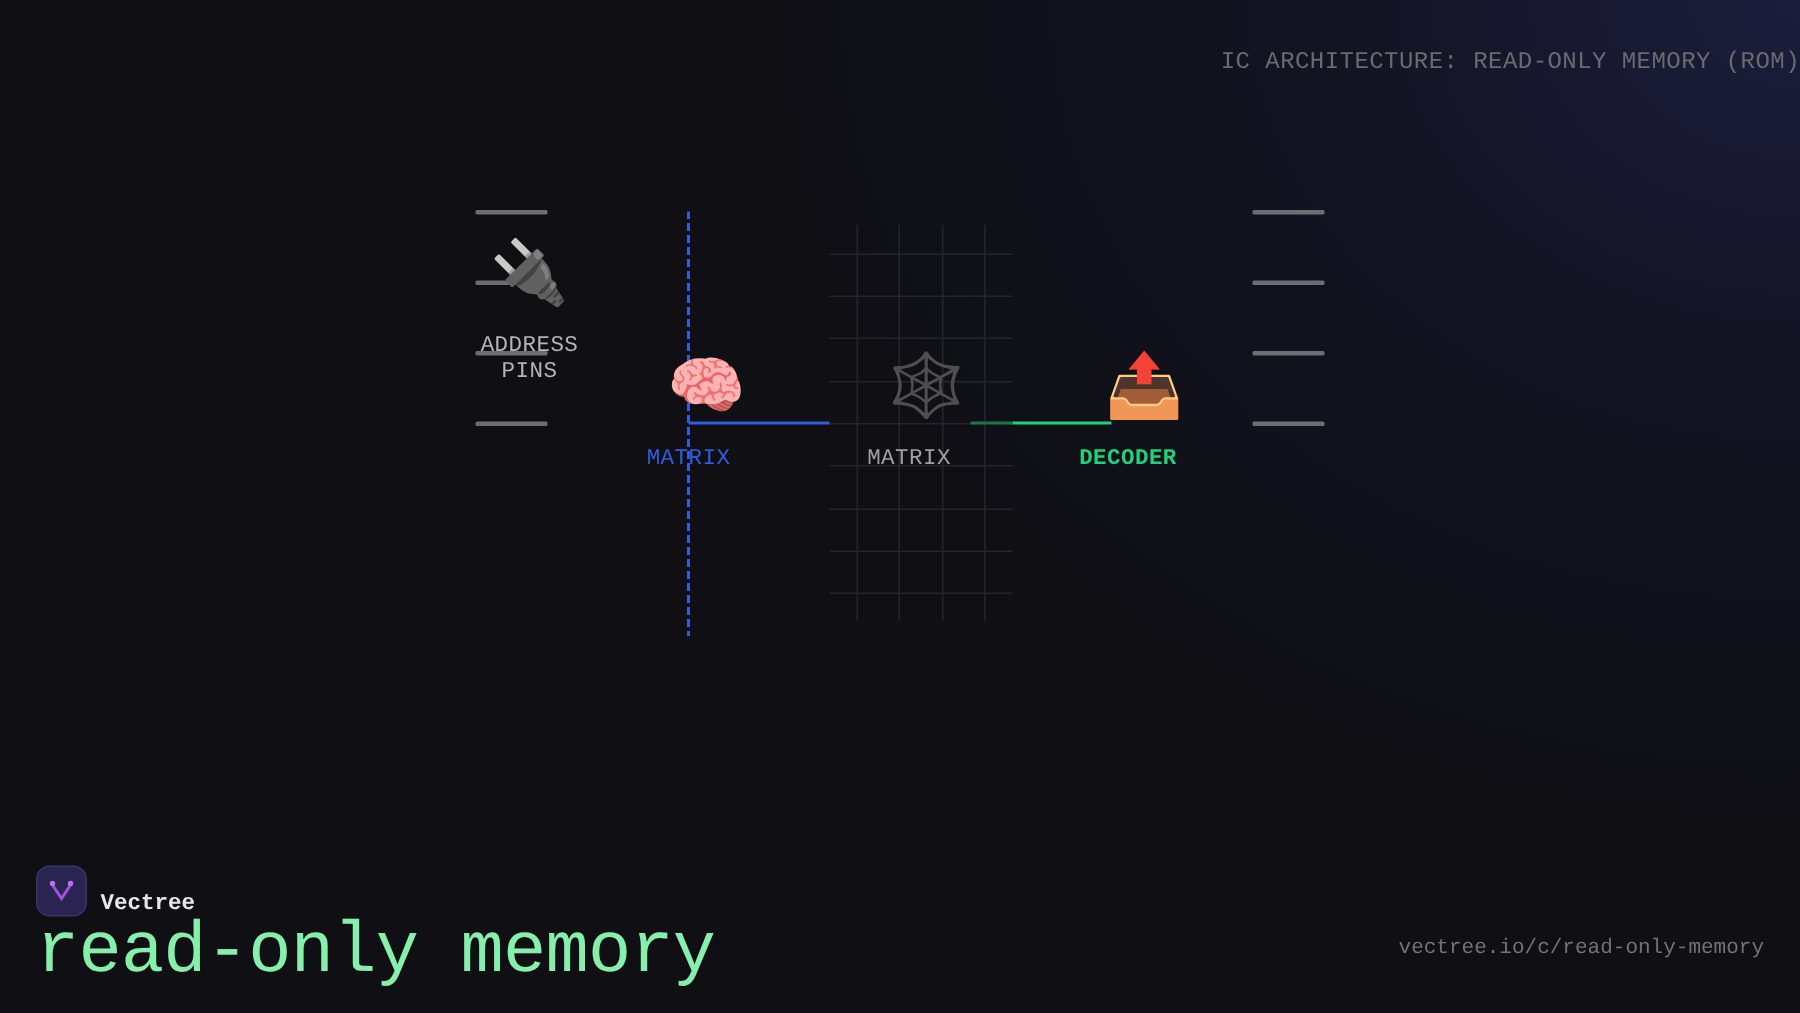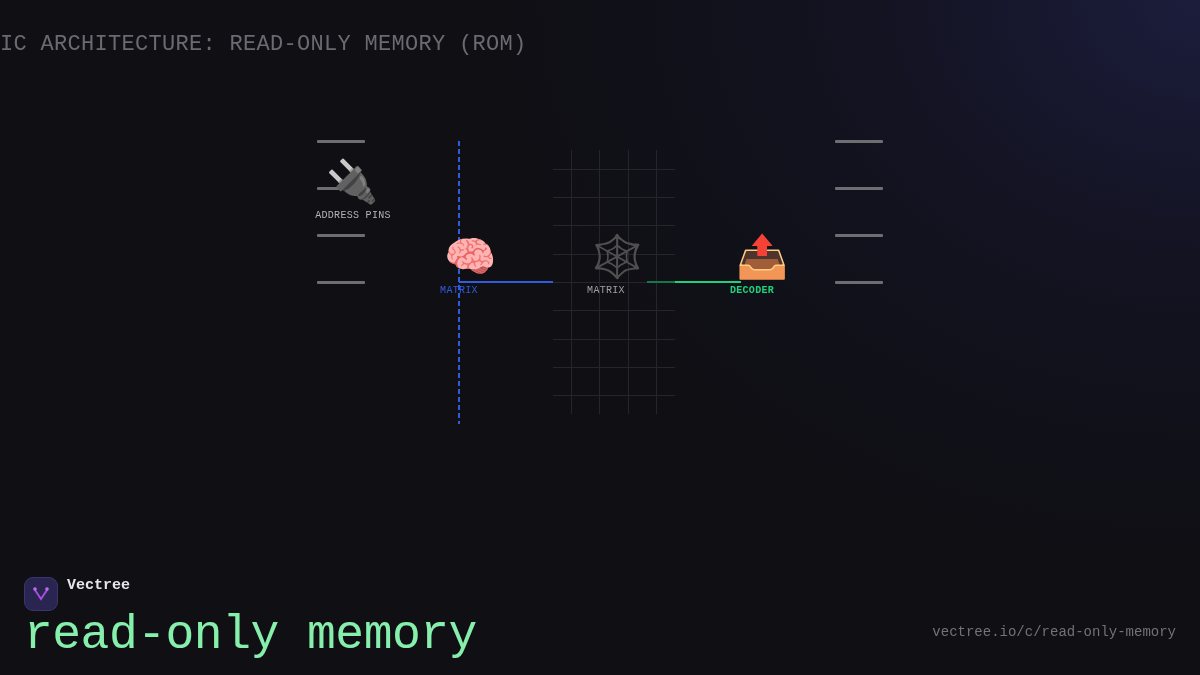--- a/index.html
+++ b/index.html
@@ -7,37 +7,37 @@
       width: 1200px; height: 675px; overflow: hidden; position: relative;
       background: #0f0f14;
       font-family: "Liberation Mono", "DejaVu Sans Mono", monospace;
     }
     .bg-glow {
       position: absolute; inset: 0; pointer-events: none;
       background:
         radial-gradient(ellipse 700px 560px at 1200px 0px, rgba(28,30,62,0.95) 0%, rgba(22,22,44,0.6) 45%, rgba(15,15,20,0) 100%);
     }
     .title {
-      position: absolute; left: 0; right: 0; top: 32px; text-align: left;
-      font-size: 22px; color: #6a6a70; letter-spacing: 0.3px;
+      position: absolute; left: 0; right: 0; top: 32px; text-align: right;
+      font-size: 16px; color: #6a6a70; letter-spacing: 0.3px;
     }
     .pin { position: absolute; width: 48px; height: 3px; background: #6e6e72; border-radius: 1px; }
     .grid-v { position: absolute; width: 1px; background: #25252b; }
     .grid-h { position: absolute; height: 1px; background: #25252b; }
     .bus-v {
       position: absolute; left: 458px; top: 141px; width: 2px; height: 283px;
       background: repeating-linear-gradient(to bottom, #2f5de0 0 5px, transparent 5px 8px);
     }
     .bus-blue { position: absolute; left: 459px; top: 281px; width: 94px; height: 2px; background: #2f5de0; }
     .bus-green-dim { position: absolute; left: 647px; top: 281px; width: 28px; height: 2px; background: #14794a; }
     .bus-green { position: absolute; left: 675px; top: 281px; width: 66px; height: 2px; background: #1fd17a; }
     .node { position: absolute; text-align: center; }
     .node .icon { font-size: 42px; line-height: 48px; display: block; font-family: "DejaVu Sans", sans-serif; }
-    .node .label { font-size: 10px; letter-spacing: 0.3px; display: block; margin-top: 4px; }
-    .footer-brand { position: absolute; left: 24px; top: 577px; display: flex; align-items: flex-start; }
+    .node .label { font-size: 15px; letter-spacing: 0.3px; display: block; margin-top: 16px; }
+    .footer-brand { position: absolute; left: 24px; top: 577px; display: flex; align-items: flex-end; }
     .logo {
       width: 32px; height: 32px; border-radius: 9px; background: #2a2550;
       border: 1px solid #3a3470; display: flex; align-items: center; justify-content: center;
     }
     .brand-name { margin-left: 9px; font-size: 15px; font-weight: bold; color: #e6e6ea; }
     .page-heading {
       position: absolute; left: 24px; top: 608px; font-size: 48px; font-weight: normal; color: #86efac;
       letter-spacing: -0.5px;
     }
     .url { position: absolute; right: 24px; top: 624px; font-size: 14px; color: #737373; }

